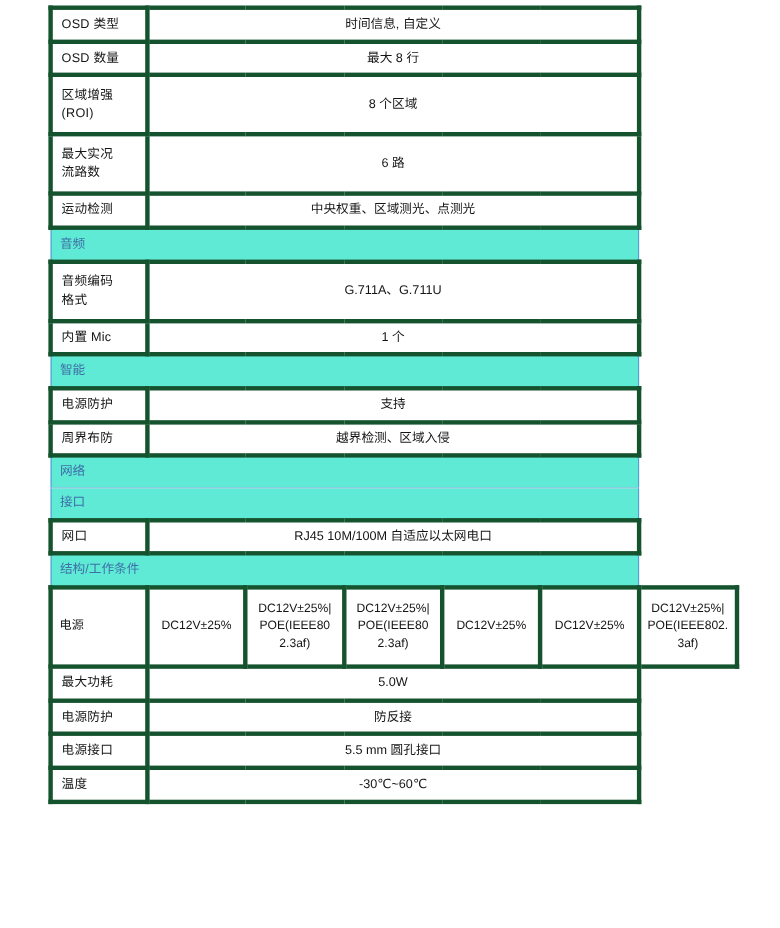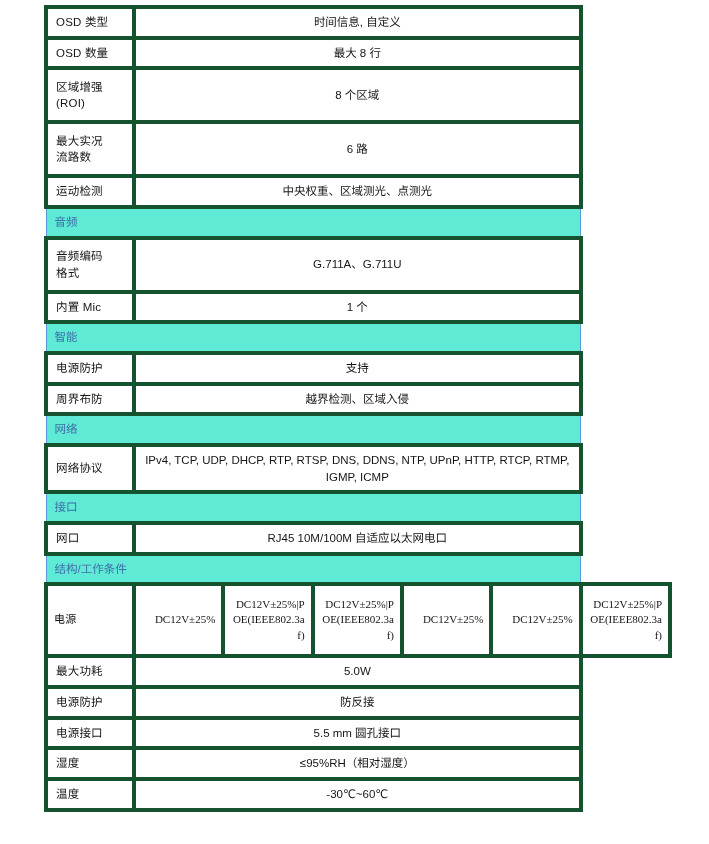--- a/index.html
+++ b/index.html
@@ -65,21 +65,21 @@
     border-bottom: 1px solid #9dc3e6;
   }
 
   
   tr.power-row > td {
     vertical-align: middle;
     font-size: 11px;
     padding: 5px 6px;
     height: 58px;
   }
-  td.pwr { width: 92px; text-align: right; font-family: Liberation Serif, serif; }
+  td.pwr { width: 92px; text-align: center; }
 
   
   tr.tall > td { height: 40px; }
 </style>
 </head>
 <body>
 
 <div id="spec-sheet">
   <table class="spec-table">
     <tbody id="spec-body">
@@ -130,24 +130,20 @@
           <td class="label-cell">电源防护</td>
           <td class="value-cell" colspan="5">支持</td>
         </tr>
         <tr>
           <td class="label-cell">周界布防</td>
           <td class="value-cell" colspan="5">越界检测、区域入侵</td>
         </tr>
         <tr class="section-row">
           <td colspan="6">网络</td>
         </tr>
-        <tr>
-          <td class="label-cell">网络协议</td>
-          <td class="value-cell" colspan="5">IPv4, TCP, UDP, DHCP, RTP, RTSP, DNS, DDNS, NTP, UPnP, HTTP, RTCP, RTMP, IGMP, ICMP</td>
-        </tr>
         <tr class="section-row">
           <td colspan="6">接口</td>
         </tr>
         <tr>
           <td class="label-cell">网口</td>
           <td class="value-cell" colspan="5">RJ45 10M/100M 自适应以太网电口</td>
         </tr>
         <tr class="section-row">
           <td colspan="6">结构/工作条件</td>
         </tr>
@@ -166,22 +162,18 @@
         </tr>
         <tr>
           <td class="label-cell">电源防护</td>
           <td class="value-cell" colspan="5">防反接</td>
         </tr>
         <tr>
           <td class="label-cell">电源接口</td>
           <td class="value-cell" colspan="5">5.5 mm 圆孔接口</td>
         </tr>
         <tr>
-          <td class="label-cell">湿度</td>
-          <td class="value-cell" colspan="5">≤95%RH（相对湿度）</td>
-        </tr>
-        <tr>
           <td class="label-cell">温度</td>
           <td class="value-cell" colspan="5">-30℃~60℃</td>
         </tr>
       </tbody>
   </table>
 </div>
 
 </body></html>

